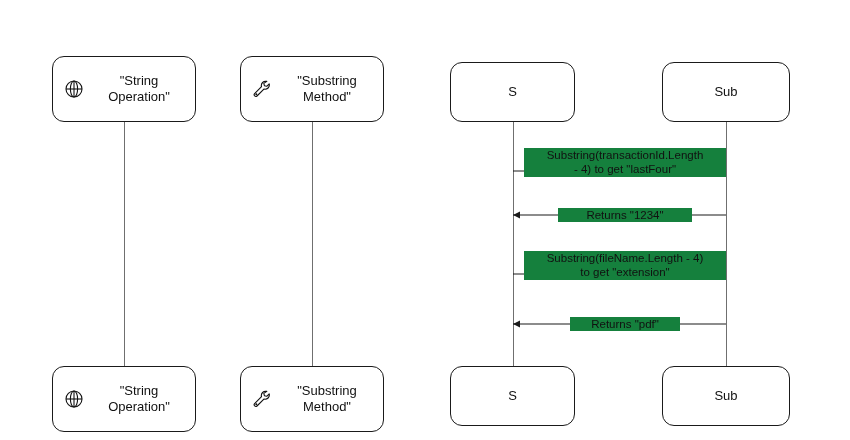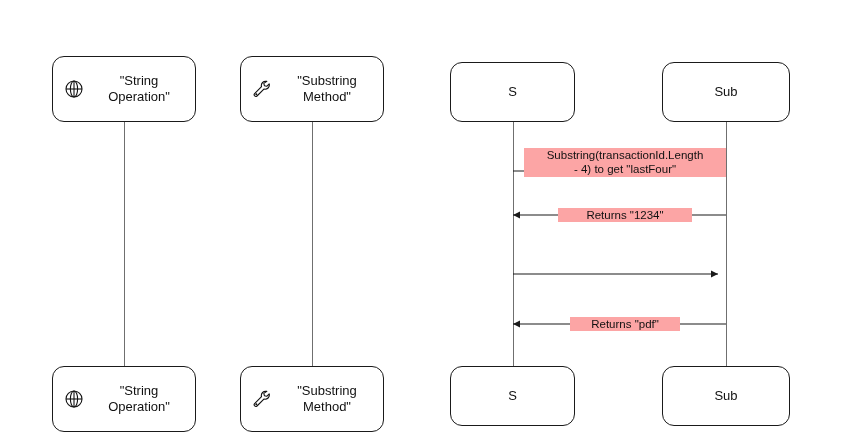--- a/index.html
+++ b/index.html
@@ -59,21 +59,21 @@
     position: absolute;
     width: 0;
     border-left: 1.2px solid #6f6f6f;
   }
   .msg-label {
     position: absolute;
     font-size: 11.5px;
     line-height: 1.25;
     text-align: center;
     color: #111111;
-    background: #fca5a5;
+    background: #15803d;
     white-space: pre-line;
     padding: 0 3px;
     z-index: 3;
   }
   .msg-arrow {
     position: absolute;
     z-index: 2;
   }
   svg { display: block; overflow: visible; }
 </style>
@@ -135,20 +135,22 @@
     </svg>
   </div>
   <div class="msg-label" style="left:558px; top:208px; width:128px;">Returns "1234"</div>
 
   <div class="msg-arrow" style="left:512px; top:264px;">
     <svg width="216" height="20" viewBox="0 0 216 20">
       <line x1="1" y1="10" x2="206" y2="10" stroke="#1a1a1a" stroke-width="1.2"></line>
       <path d="M206 10 L199 6.6 L199 13.4 Z" fill="#1a1a1a"></path>
     </svg>
   </div>
+  <div class="msg-label" style="left:524px; top:251px; width:196px;">Substring(fileName.Length - 4)
+to get "extension"</div>
 
   <div class="msg-arrow" style="left:508px; top:314px;">
     <svg width="220" height="20" viewBox="0 0 220 20">
       <line x1="5" y1="10" x2="218" y2="10" stroke="#1a1a1a" stroke-width="1.2"></line>
       <path d="M5 10 L12 6.6 L12 13.4 Z" fill="#1a1a1a"></path>
     </svg>
   </div>
   <div class="msg-label" style="left:570px; top:317px; width:104px;">Returns "pdf"</div>
 
   <div class="lifeline-box with-icon" style="left:52px; top:366px; width:144px; height:66px;">

